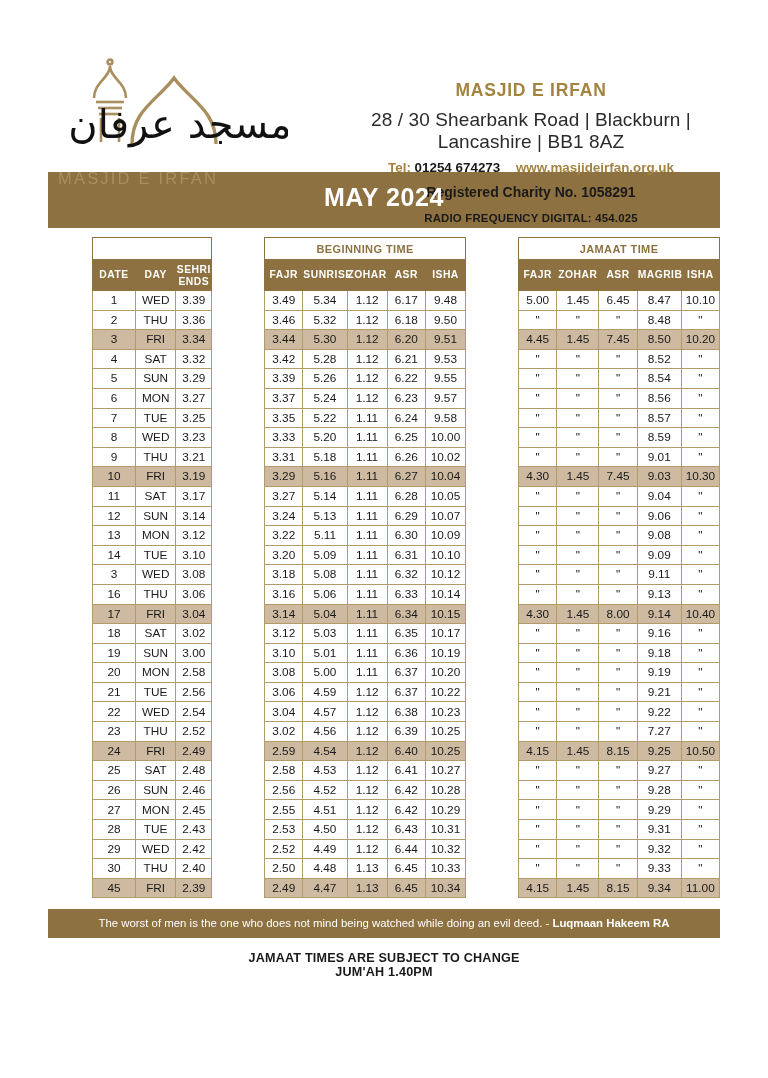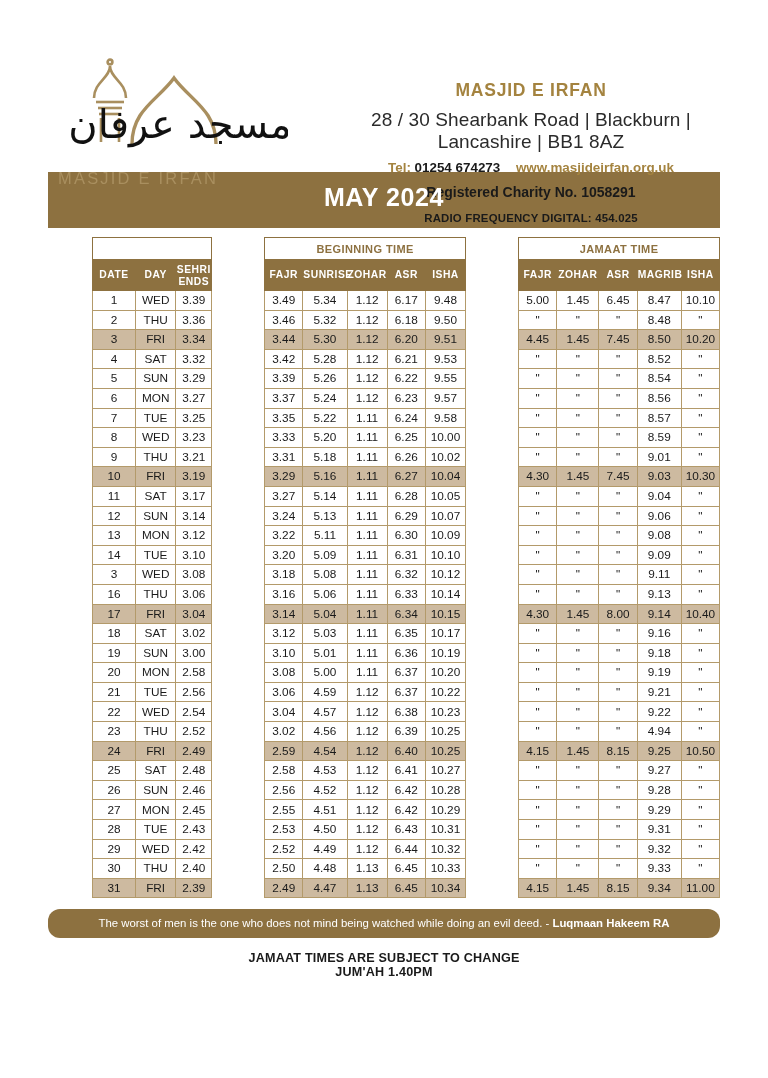--- a/index.html
+++ b/index.html
@@ -164,21 +164,20 @@
   td.dq { font-size: 11px; letter-spacing: 0; }
 
   
   .quote-bar {
     background: #8d7140;
     color: #ffffff;
     text-align: center;
     font-size: 11.4px;
     padding: 8px 0 9px;
     margin-top: 11px;
-    border-radius: 12px;
   }
   .quote-bar .attrib { font-weight: bold; }
 
   .footer-row {
     display: flex;
     justify-content: space-between;
     align-items: center;
     margin-top: 13px;
     font-size: 12.6px;
     font-weight: bold;
@@ -393,21 +392,21 @@
               <td>29</td>
               <td>WED</td>
               <td>2.42</td>
             </tr>
             <tr>
               <td>30</td>
               <td>THU</td>
               <td>2.40</td>
             </tr>
             <tr class="hl">
-              <td>31</td>
+              <td>45</td>
               <td>FRI</td>
               <td>2.39</td>
             </tr>
           </tbody>
       </table>
     </div>
 
     <div class="blk blk-b">
       <div class="grp-head">BEGINNING TIME</div>
       <table class="tt">
@@ -820,21 +819,21 @@
               <td class="dq">"</td>
               <td class="dq">"</td>
               <td class="dq">"</td>
               <td>9.22</td>
               <td class="dq">"</td>
             </tr>
             <tr>
               <td class="dq">"</td>
               <td class="dq">"</td>
               <td class="dq">"</td>
-              <td>4.94</td>
+              <td>7.27</td>
               <td class="dq">"</td>
             </tr>
             <tr class="hl">
               <td>4.15</td>
               <td>1.45</td>
               <td>8.15</td>
               <td>9.25</td>
               <td>10.50</td>
             </tr>
             <tr>

